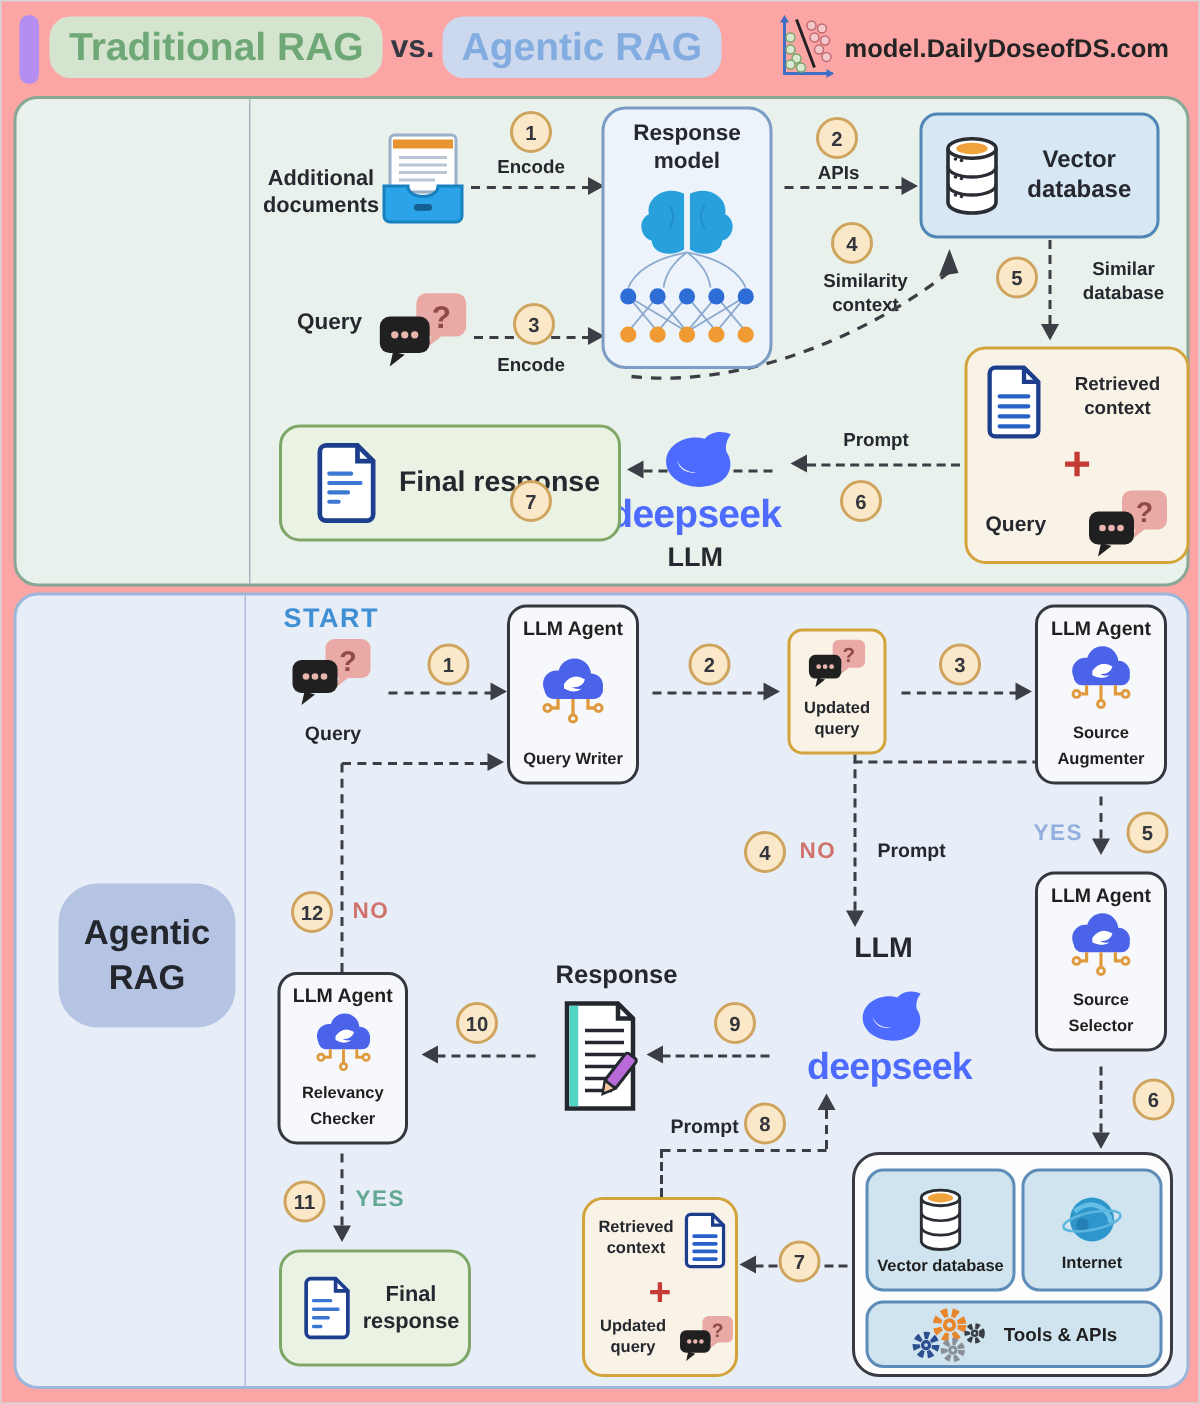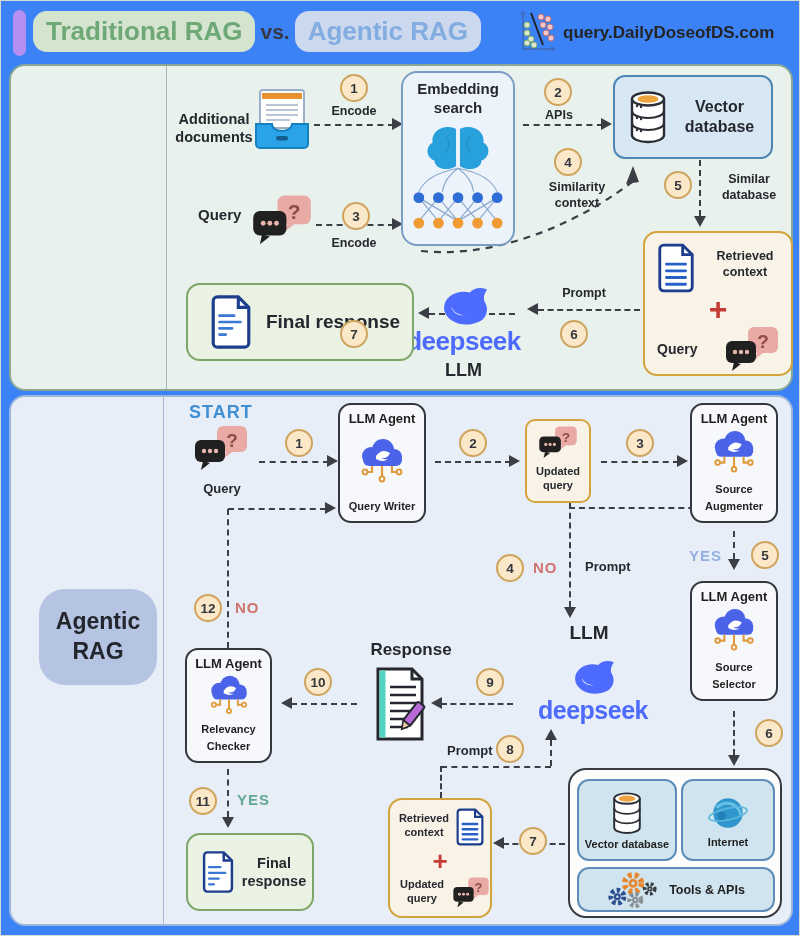--- a/index.html
+++ b/index.html
@@ -1,16 +1,16 @@
 <!DOCTYPE html>
 <html><head>
 <meta charset="utf-8">
 <style>
   html,body{margin:0;padding:0;background:#ffffff;font-family:"Liberation Sans","DejaVu Sans",sans-serif;}
-  .canvas{position:relative;width:800px;height:936px;background:#3b82f6;border:1px solid #d6d6d6;box-sizing:border-box;overflow:hidden;color:#1f1f1f;}
+  .canvas{position:relative;width:800px;height:936px;background:#fca5a5;border:1px solid #d6d6d6;box-sizing:border-box;overflow:hidden;color:#1f1f1f;}
   .abs{position:absolute;}
   
   .panel{position:absolute;box-sizing:border-box;border-radius:16px;}
   .rag-panel{left:8px;top:63px;width:784px;height:327px;background:#e9f1ec;border:2.5px solid #88a794;}
   .ag-panel{left:8px;top:394px;width:784px;height:531px;background:#e8eef7;border:2.5px solid #9db7da;}
   .divider{position:absolute;top:0;bottom:0;width:0;border-left:1.6px solid rgba(110,135,150,.55);}
   .side-label{position:absolute;display:flex;align-items:center;justify-content:center;text-align:center;font-weight:bold;border-radius:26px;color:#23262c;}
   
   .num{position:absolute;width:28px;height:28px;border-radius:50%;background:#fbe8c8;border:2px solid #cfa45f;box-sizing:border-box;display:flex;align-items:center;justify-content:center;font-size:13.5px;font-weight:bold;color:#33373d;z-index:5;}
   
@@ -65,21 +65,21 @@
         </g>
       <g fill="#f2c9cc" stroke="#c46a72">
           <circle cx="24" cy="8" r="3"></circle>
           <circle cx="31" cy="10" r="3"></circle>
           <circle cx="26" cy="16" r="3"></circle>
           <circle cx="33" cy="18" r="3"></circle>
           <circle cx="29" cy="24" r="3"></circle>
           <circle cx="34" cy="29" r="3"></circle>
         </g>
     </svg>
-    <div class="lbl" style="left:562px;top:21px;font-size:17px;color:#242424;">query.DailyDoseofDS.com</div>
+    <div class="lbl" style="left:562px;top:21px;font-size:17px;color:#242424;">model.DailyDoseofDS.com</div>
   </div>
 
   <div class="panel rag-panel">
     <div class="divider" style="left:155px;"></div>
 
     <div class="lbl ctr" style="left:158px;top:44px;width:90px;font-size:14.5px;">Additional documents</div>
     <svg class="abs" style="left:242px;top:22px;" width="58" height="64" viewBox="0 0 58 64">
       <rect x="7" y="2" width="44" height="38" rx="3" fill="#fff" stroke="#9ab0c8" stroke-width="2"></rect>
       <rect x="9" y="5" width="40" height="6" fill="#e8932f"></rect>
       <g stroke="#b9c6d6" stroke-width="2">
@@ -105,21 +105,21 @@
         <circle cx="17" cy="27" r="2.2" fill="#e9b6ae"></circle>
         <circle cx="23" cy="27" r="2.2" fill="#e9b6ae"></circle>
     </svg>
 
     <div class="num" style="left:331px;top:136px;">3</div>
     <div class="dh" style="left:305px;top:158px;width:78px;"></div>
     <div class="ar" style="left:381px;top:152px;"></div>
     <div class="lbl ctr" style="left:312px;top:170px;width:62px;font-size:12.5px;">Encode</div>
 
     <div class="abs" style="left:390px;top:5px;width:114px;height:175px;background:#edf3fa;border:2.4px solid #7b9cc4;border-radius:16px;box-sizing:border-box;text-align:center;z-index:3;">
-      <div class="lbl ctr" style="left:6px;top:7px;width:98px;font-size:15px;">Embedding search</div>
+      <div class="lbl ctr" style="left:6px;top:7px;width:98px;font-size:15px;">Response model</div>
       <svg class="abs" style="left:8px;top:48px;" width="94" height="118" viewBox="0 0 96 120">
         <g fill="#28a0dc">
           <path d="M46 8 c-12 -6 -26 2 -24 14 c-8 4 -6 16 2 18 c0 8 12 12 22 6 z"></path>
           <path d="M50 8 c12 -6 26 2 24 14 c8 4 6 16 -2 18 c0 8 -12 12 -22 6 z"></path>
         </g>
         <g stroke="#1b7fb5" stroke-width="1.2" opacity="0.55" fill="none">
             <path d="M36 16 q5 7 0 16 M60 16 q-5 7 0 16"></path>
           </g>
         <g stroke="#7a9cc6" stroke-width="1.2" fill="none" opacity="0.85">
           <path d="M48 48 q-32 6 -40 24 M48 48 q32 6 40 24 M48 48 q-14 10 -16 24 M48 48 q14 10 16 24"></path>

